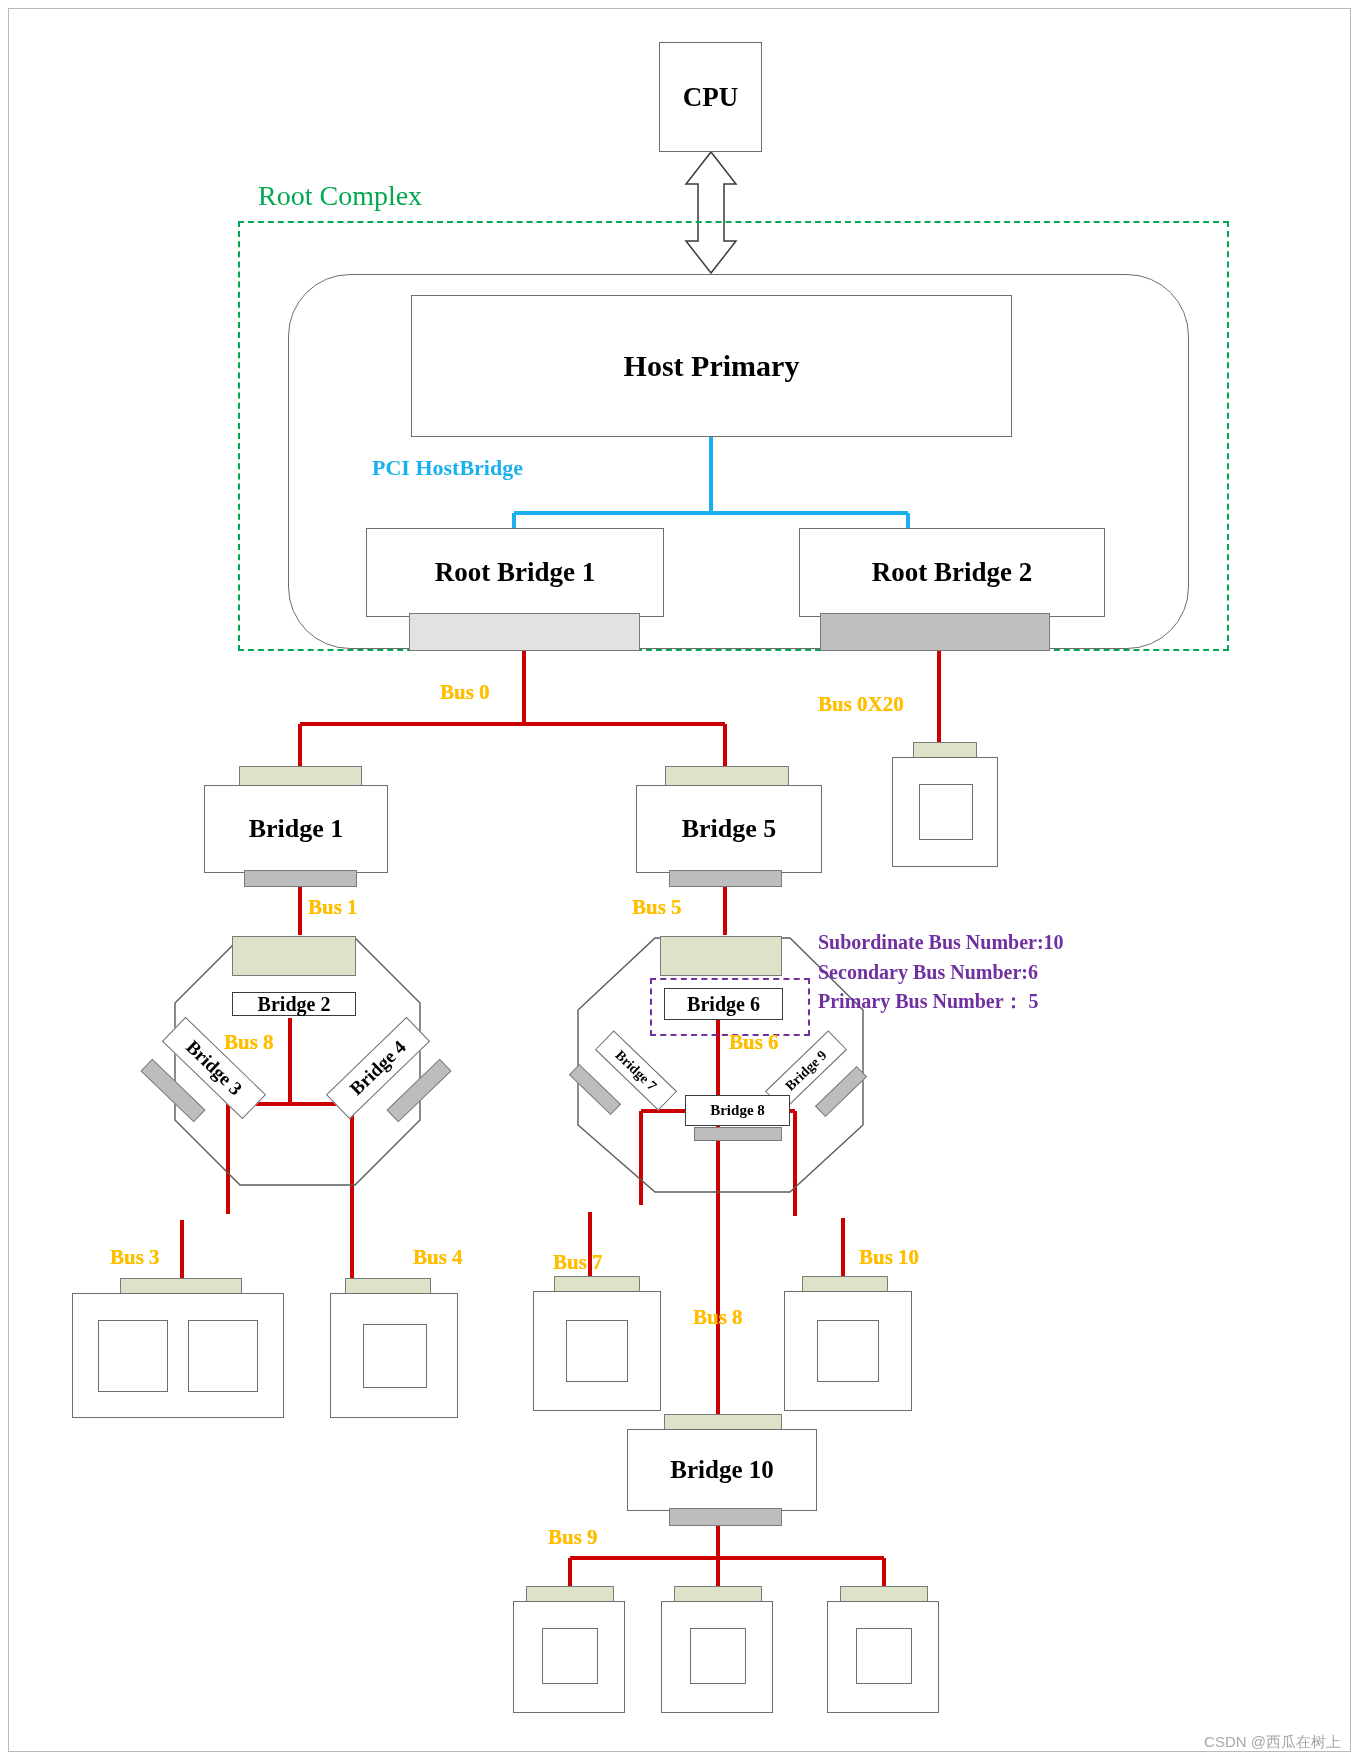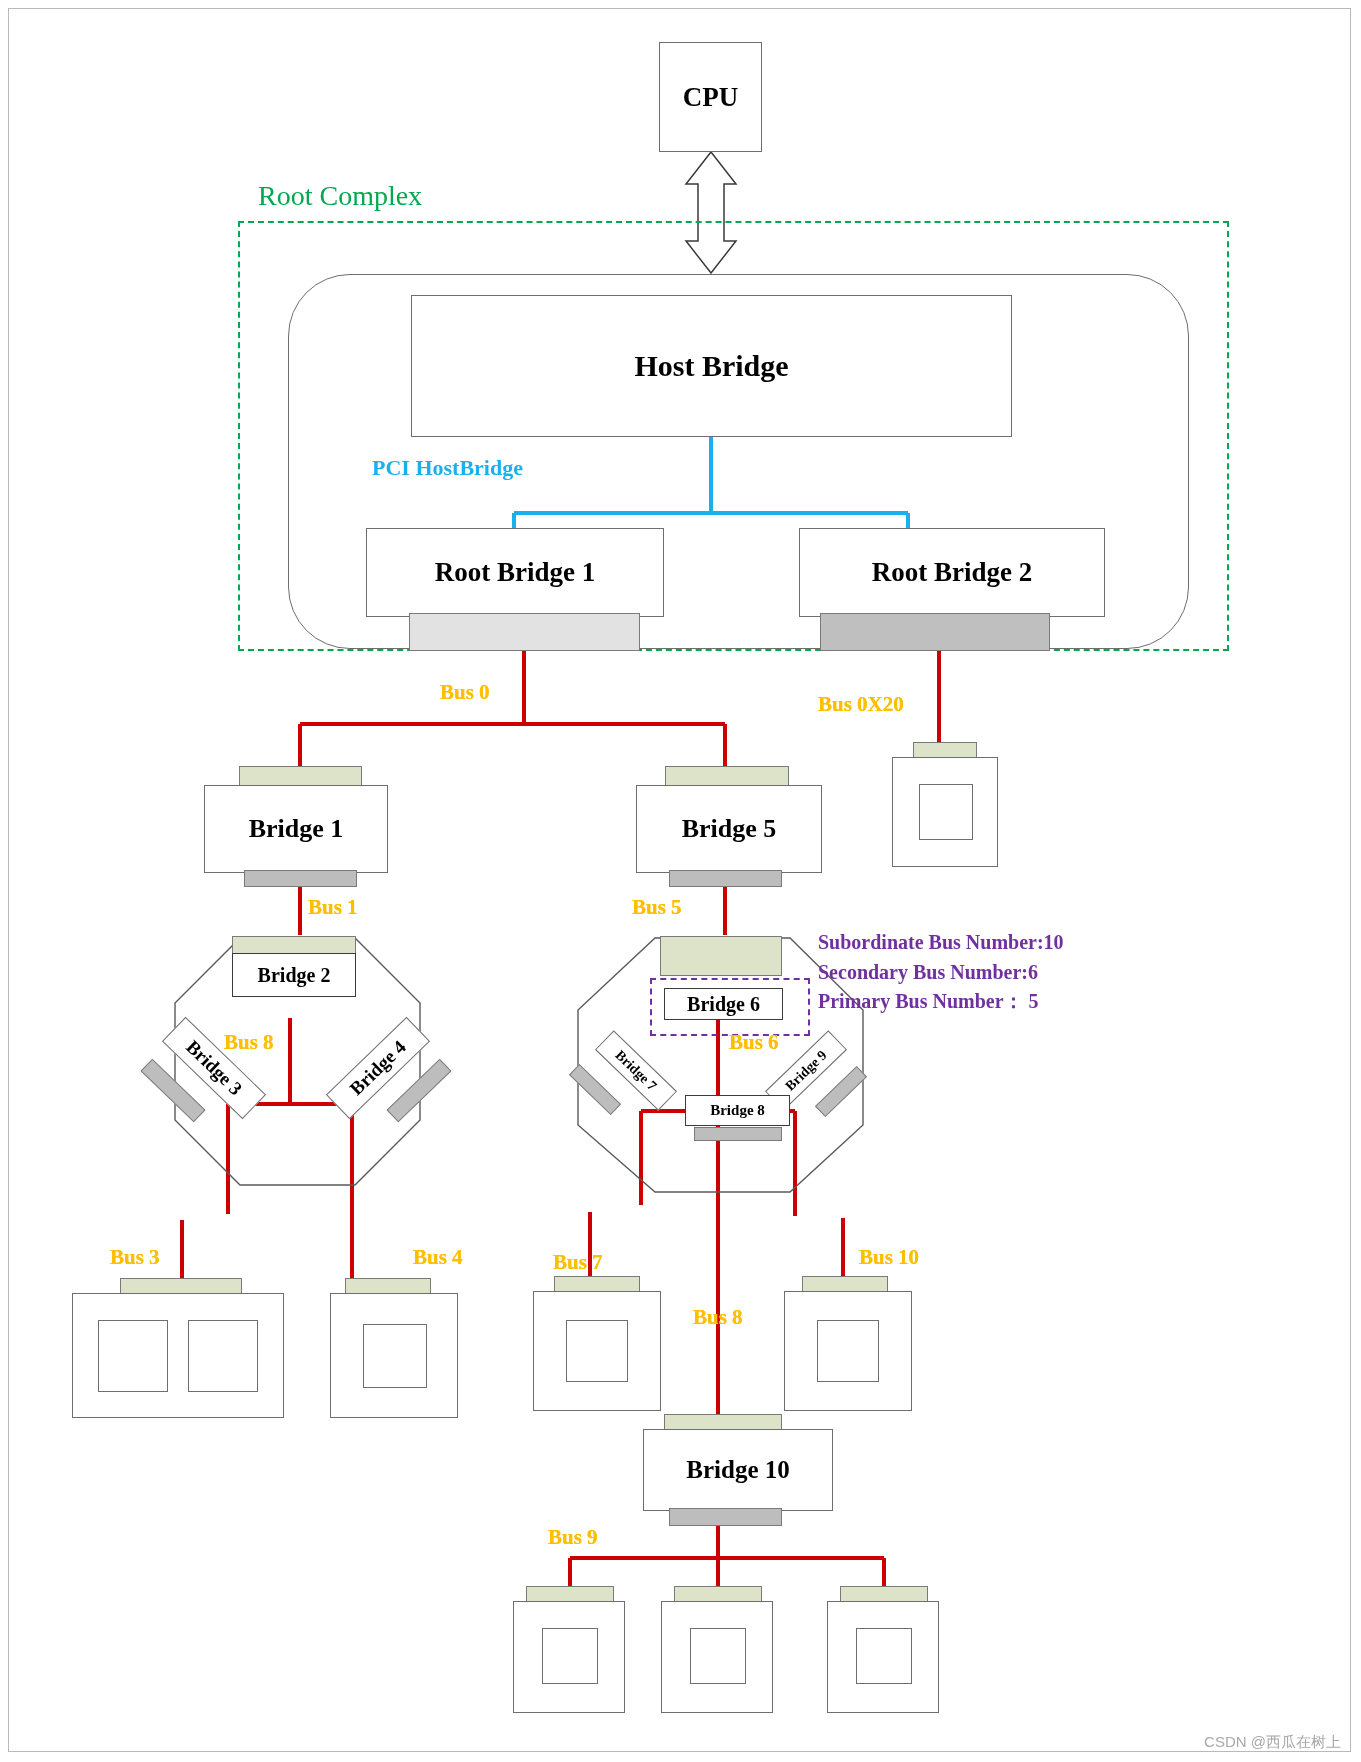--- a/index.html
+++ b/index.html
@@ -122,21 +122,21 @@
   <div class="rc-dash" style="left:238px;top:221px;width:991px;height:430px;"></div>
   <div class="rc-label" style="left:258px;top:180px;">Root Complex</div>
 
   <div class="rc-round" style="left:288px;top:274px;width:901px;height:375px;"></div>
 
   <div class="box" style="left:659px;top:42px;width:103px;height:110px;">
     <span class="lbl" style="font-size:27px;">CPU</span>
   </div>
 
   <div class="box" style="left:411px;top:295px;width:601px;height:142px;">
-    <span class="lbl" style="font-size:30px;">Host Bridge</span>
+    <span class="lbl" style="font-size:30px;">Host Primary</span>
   </div>
 
   <div class="pci-label" style="left:372px;top:455px;">PCI HostBridge</div>
 
   <div class="box" style="left:366px;top:528px;width:298px;height:89px;">
     <span class="lbl" style="font-size:27px;">Root Bridge 1</span>
   </div>
   <div class="port lightgray" style="left:409px;top:613px;width:231px;height:38px;"></div>
 
   <div class="box" style="left:799px;top:528px;width:306px;height:89px;">
@@ -160,21 +160,21 @@
   </div>
   <div class="port down" style="left:669px;top:870px;width:113px;height:17px;"></div>
   <div class="buslabel" style="left:632px;top:895px;">Bus 5</div>
 
   <div class="port up" style="left:913px;top:742px;width:64px;height:16px;"></div>
   <div class="endpoint" style="left:892px;top:757px;width:106px;height:110px;">
     <div class="inner" style="left:26px;top:26px;width:54px;height:56px;"></div>
   </div>
 
   <div class="port up" style="left:232px;top:936px;width:124px;height:40px;"></div>
-  <div class="box thin" style="left:232px;top:953px;width:124px;height:44px;text-align:right;">
+  <div class="box thin" style="left:232px;top:992px;width:124px;height:24px;text-align:right;">
     <span class="lbl" style="font-size:20px;">Bridge 2</span>
   </div>
   <div class="buslabel" style="left:224px;top:1030px;">Bus 8</div>
 
   <div class="rotbox" style="left:158px;top:1051px;width:112px;height:34px;font-size:19px;
               transform:rotate(44deg);transform-origin:center;"></div>
   <div style="position:absolute;left:158px;top:1051px;width:112px;height:34px;
               display:flex;align-items:center;justify-content:center;
               font-weight:bold;font-size:19px;color:#000;
               transform:rotate(44deg);transform-origin:center;pointer-events:none;">
@@ -256,21 +256,21 @@
   <div class="endpoint" style="left:533px;top:1291px;width:128px;height:120px;">
     <div class="inner" style="left:32px;top:28px;width:62px;height:62px;"></div>
   </div>
 
   <div class="port up" style="left:802px;top:1276px;width:86px;height:17px;"></div>
   <div class="endpoint" style="left:784px;top:1291px;width:128px;height:120px;">
     <div class="inner" style="left:32px;top:28px;width:62px;height:62px;"></div>
   </div>
 
   <div class="port up" style="left:664px;top:1414px;width:118px;height:18px;"></div>
-  <div class="box" style="left:643px;top:1429px;width:190px;height:82px;">
+  <div class="box" style="left:627px;top:1429px;width:190px;height:82px;">
     <span class="lbl" style="font-size:25px;">Bridge 10</span>
   </div>
   <div class="port down" style="left:669px;top:1508px;width:113px;height:18px;"></div>
   <div class="buslabel" style="left:548px;top:1525px;">Bus 9</div>
 
   <div class="port up" style="left:526px;top:1586px;width:88px;height:17px;"></div>
   <div class="endpoint" style="left:513px;top:1601px;width:112px;height:112px;">
     <div class="inner" style="left:28px;top:26px;width:56px;height:56px;"></div>
   </div>
 

